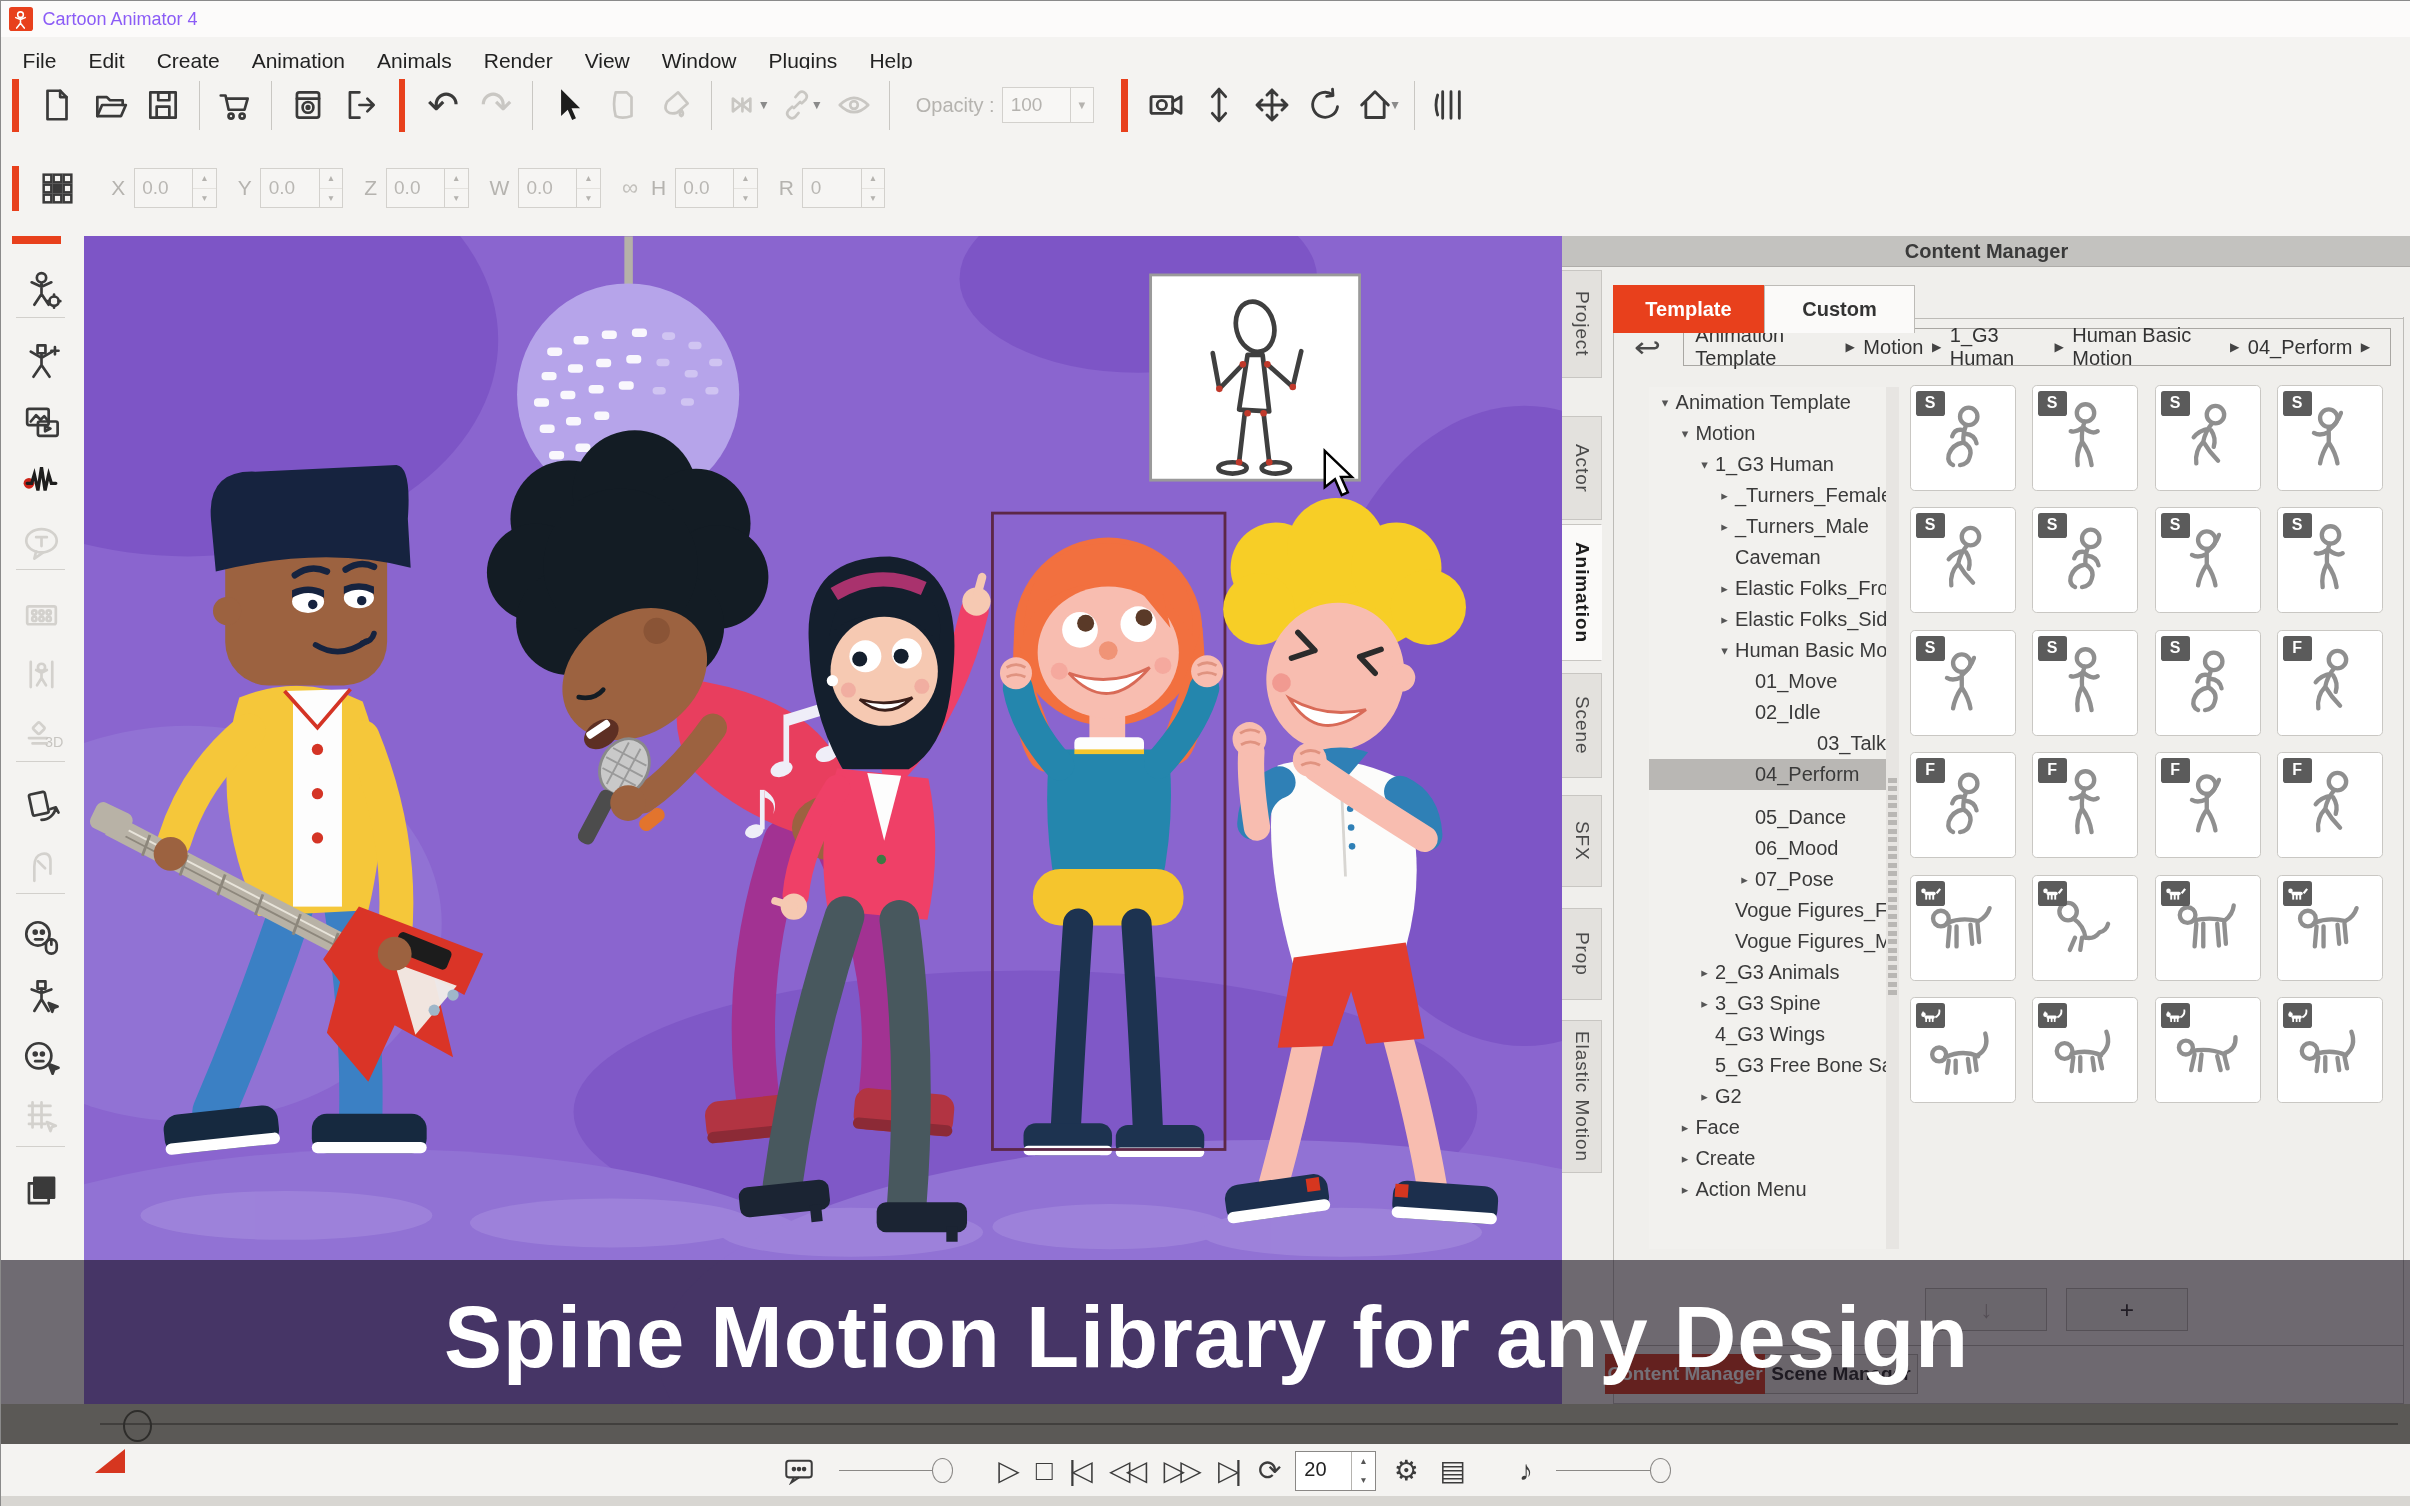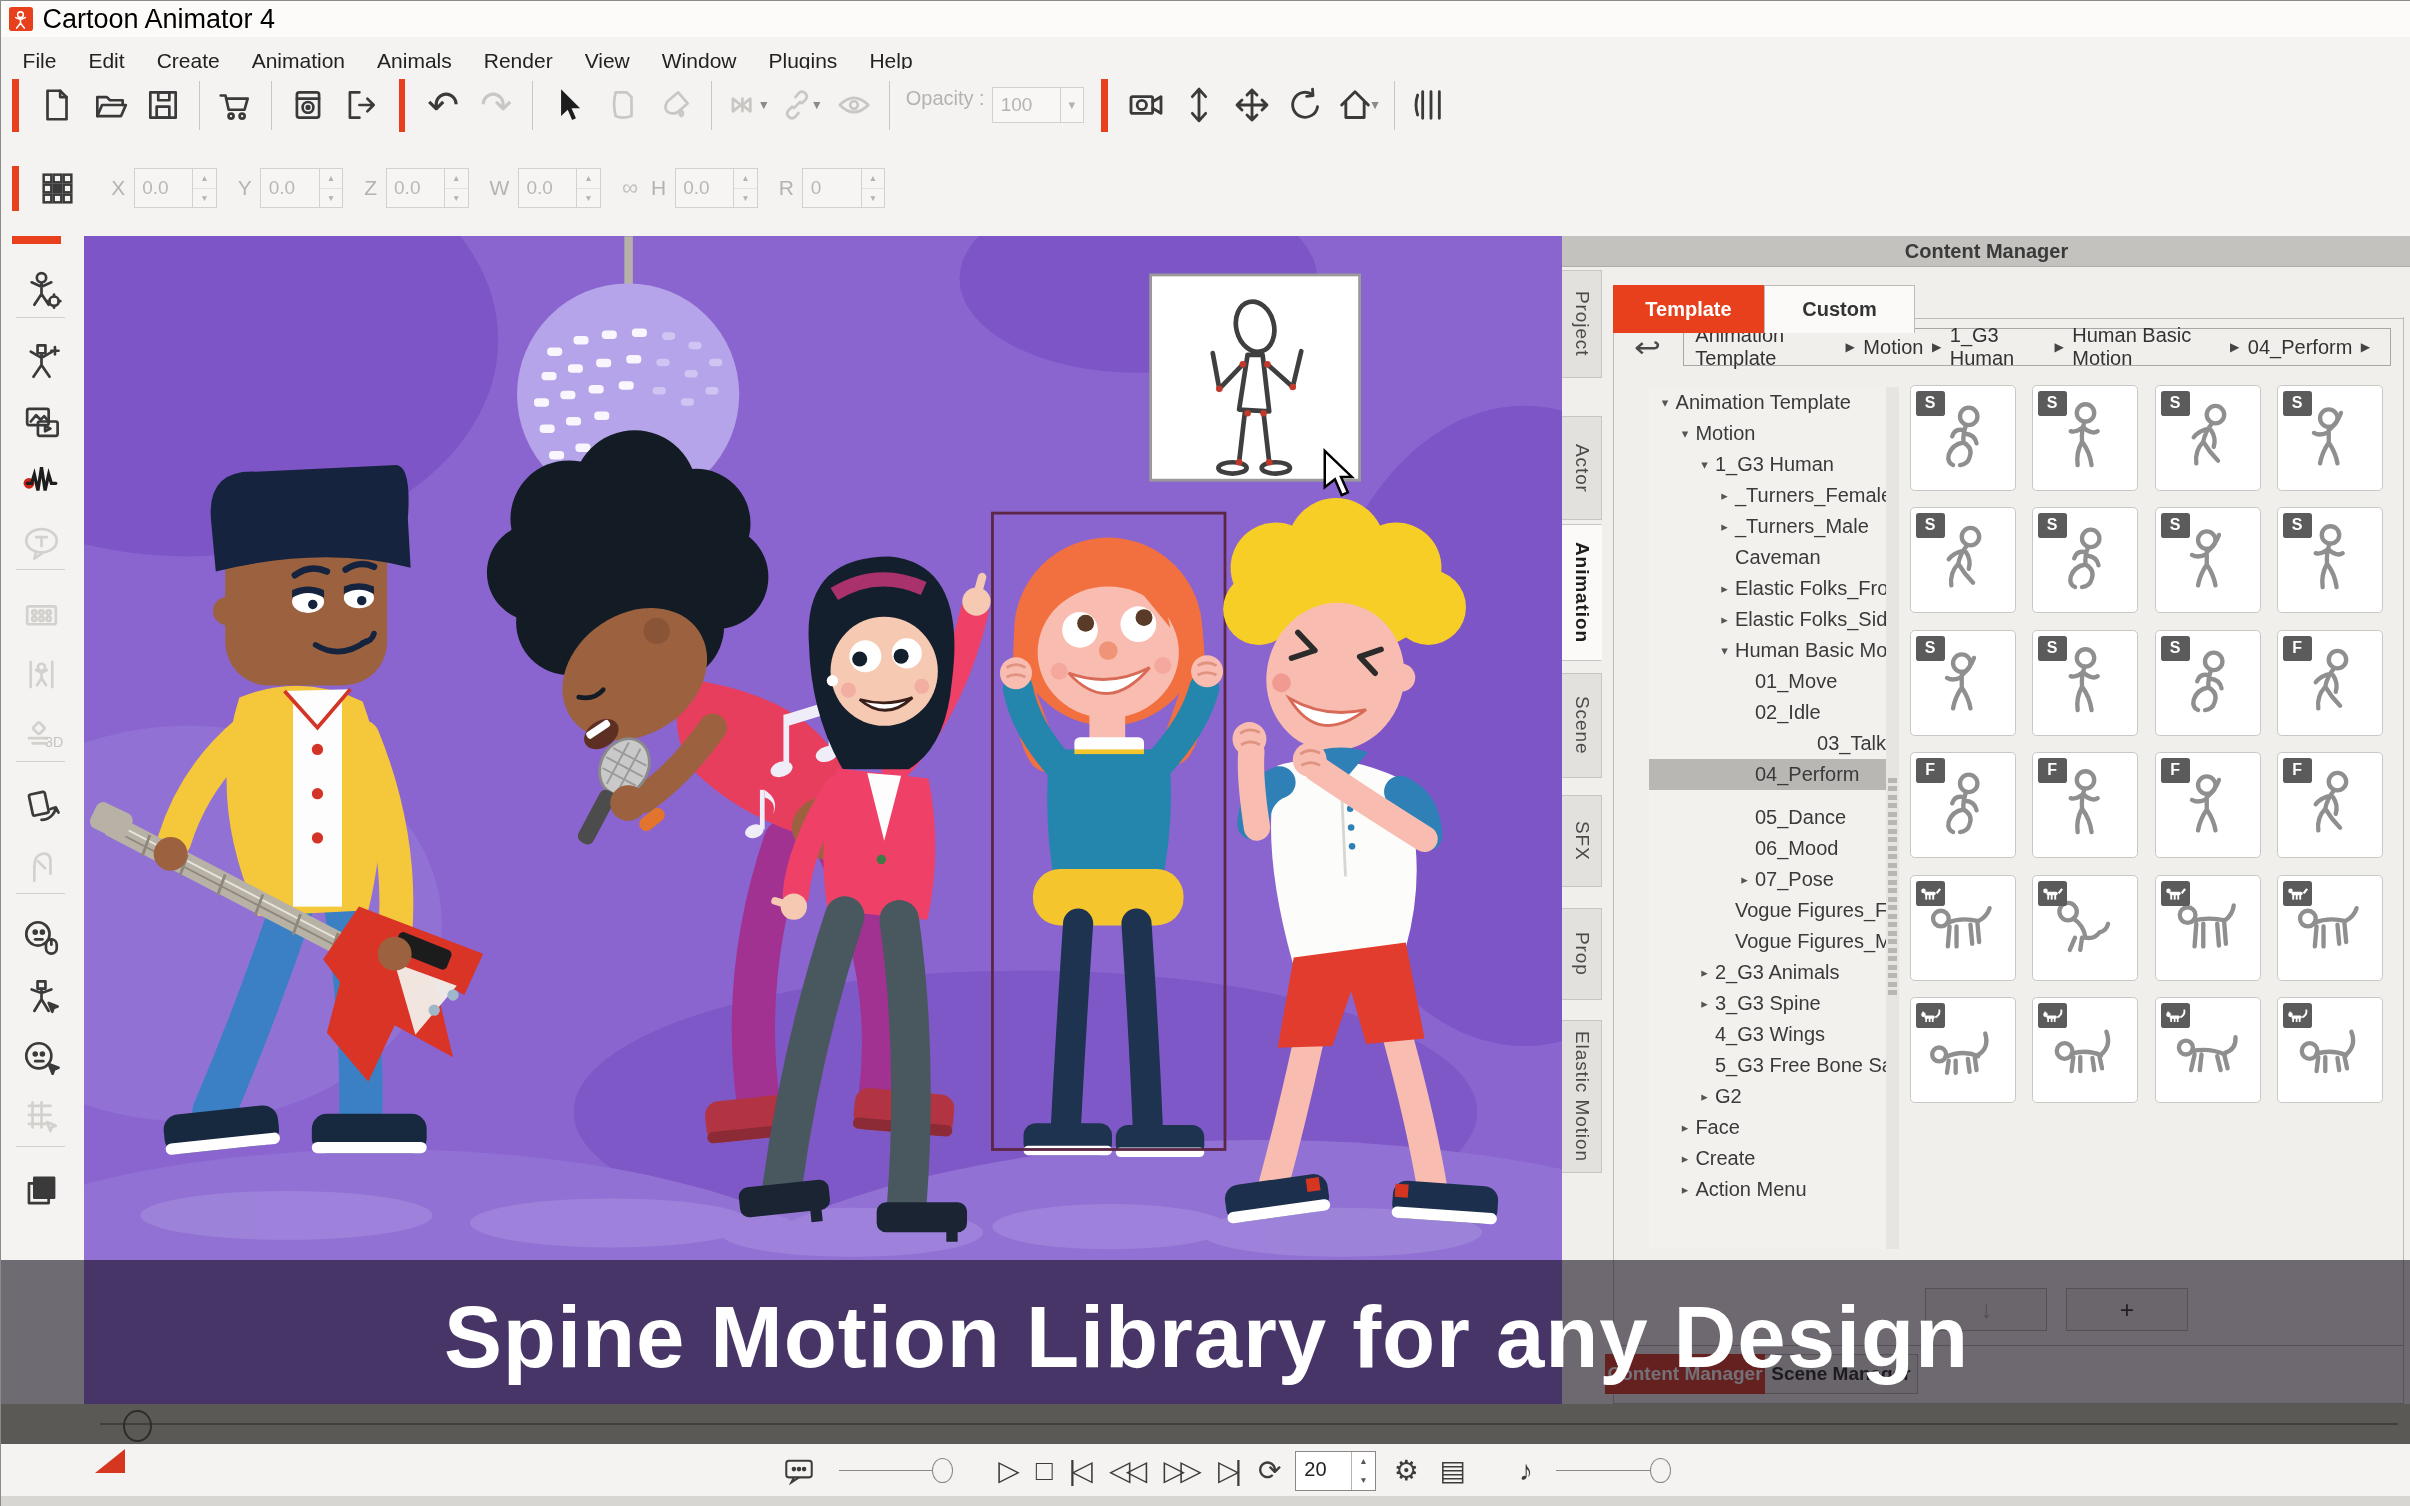--- a/index.html
+++ b/index.html
@@ -4,35 +4,35 @@
 <style>
   html,body{margin:0;padding:0;background:#333;}
   #root{position:relative;width:2411px;height:1507px;background:#f4f3f1;
         font-family:"Liberation Sans",sans-serif;overflow:hidden;
         border:0.9px solid #8a8a8a;box-sizing:border-box;color:#2b2b2b;}
   .abs{position:absolute;}
   
   #titlebar{left:0;top:0;width:2411px;height:36px;background:#fcfbfa;border-bottom:0.9px solid #e3e1de;display:flex;align-items:center;}
   #applogo{width:24.5px;height:24.5px;background:#e8401c;margin:0 9.4px 0 7.5px;border-radius:2.8px;position:relative;}
   #applogo svg{position:absolute;left:1.9px;top:1.9px;}
-  #apptitle{font-size:27px;color:#000000;}
+  #apptitle{font-size:18px;color:#8b5cf6;}
   #menubar{left:0;top:36px;width:2411px;height:32px;background:#f4f3f1;border-bottom:0.9px solid #d9d7d3;display:flex;align-items:center;padding-left:5.6px;}
   .menu-item{font-size:21px;color:#222;padding:0 16px;cursor:default;margin-top:16px;}
   
   #toolbar1{left:0;top:68px;width:2411px;height:72px;background:#f4f3f1;border-bottom:0.9px solid #e0deda;display:flex;align-items:center;}
   #toolbar2{left:0;top:139px;width:2411px;height:96px;background:#f4f3f1;border-bottom:0.9px solid #c9c7c3;display:flex;align-items:center;}
   .tb-accent{width:6.6px;height:53px;background:#e8401c;margin:0 11.3px;flex:none;}
   .tb-accent.sm{height:45px;}
   .tb-sep{width:0.9px;height:49px;background:#c9c7c3;margin:0 9.4px;flex:none;}
   .tb-btn{width:53px;height:53px;display:flex;align-items:center;justify-content:center;flex:none;}
   .tb-btn svg{display:block;}
   .tb-btn .glyph{font-size:32px;line-height:1;color:#4a4a4a;}
   .disabled .glyph{color:#c7c5c1;}
   .tb-caret{font-size:12.2px;color:#8a8a8a;margin-left:-5.6px;}
-  .opacity-wrap{display:flex;align-items:flex-start;margin:0 6px;}
+  .opacity-wrap{display:flex;align-items:center;margin:0 16px;}
   .opacity-label{font-size:20px;color:#b5b3af;margin-right:7.5px;}
   .opacity-box{width:90px;height:34px;border:0.9px solid #d3d1cd;background:#f8f7f5;display:flex;}
   .opacity-val{flex:1;font-size:19px;color:#b5b3af;padding:5.6px 7.5px;}
   .opacity-dd{width:22.6px;border-left:0.9px solid #d3d1cd;color:#b5b3af;font-size:11.3px;display:flex;align-items:center;justify-content:center;}
   
   .tf-field{display:flex;align-items:center;margin-right:21px;}
   .tf-label{font-size:21px;color:#b5b3af;margin-right:8.5px;}
   .tf-box{width:81px;height:38px;border:0.9px solid #d3d1cd;background:#f6f5f3;display:flex;}
   .tf-val{flex:1;font-size:19px;color:#b9b7b3;padding:7.5px 7.5px;}
   .tf-spin{width:22.6px;border-left:0.9px solid #d3d1cd;display:flex;flex-direction:column;}

